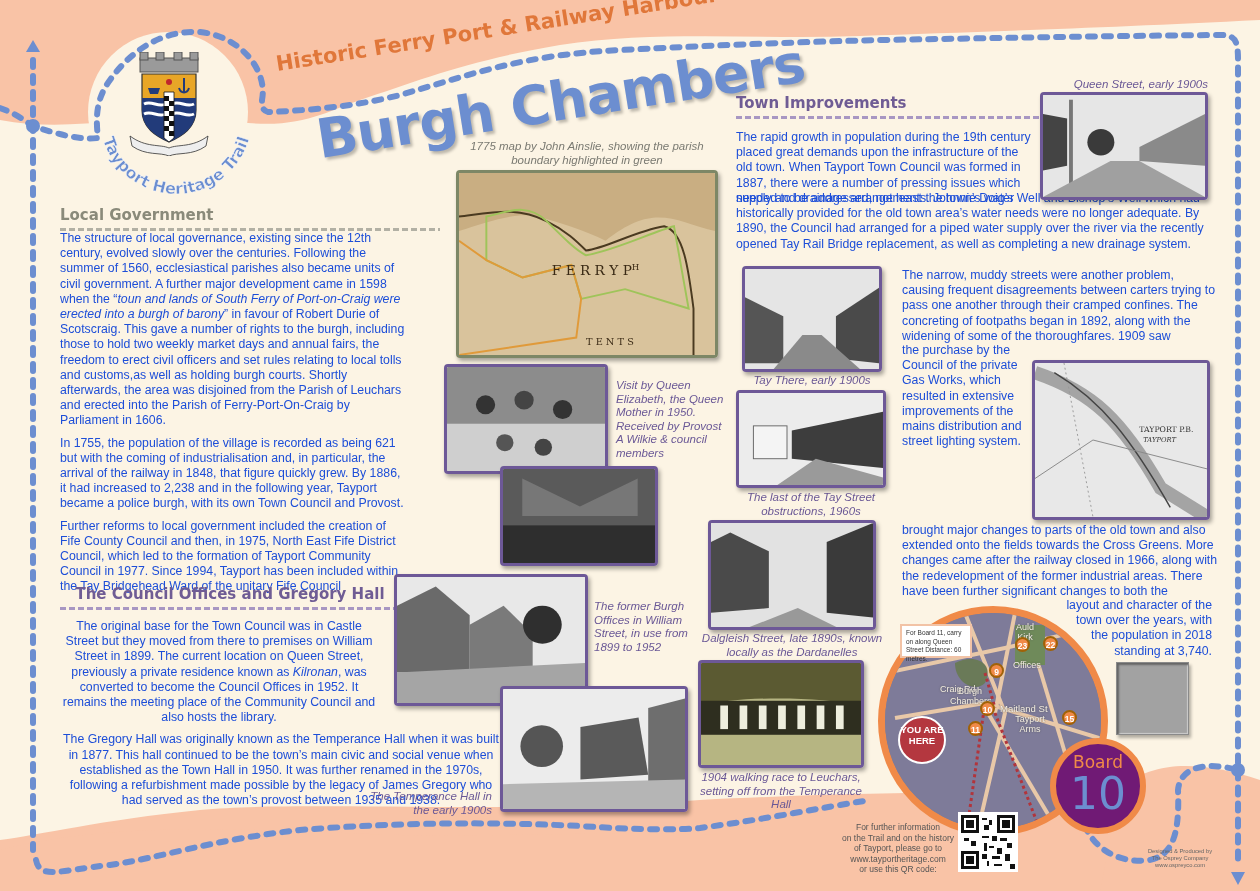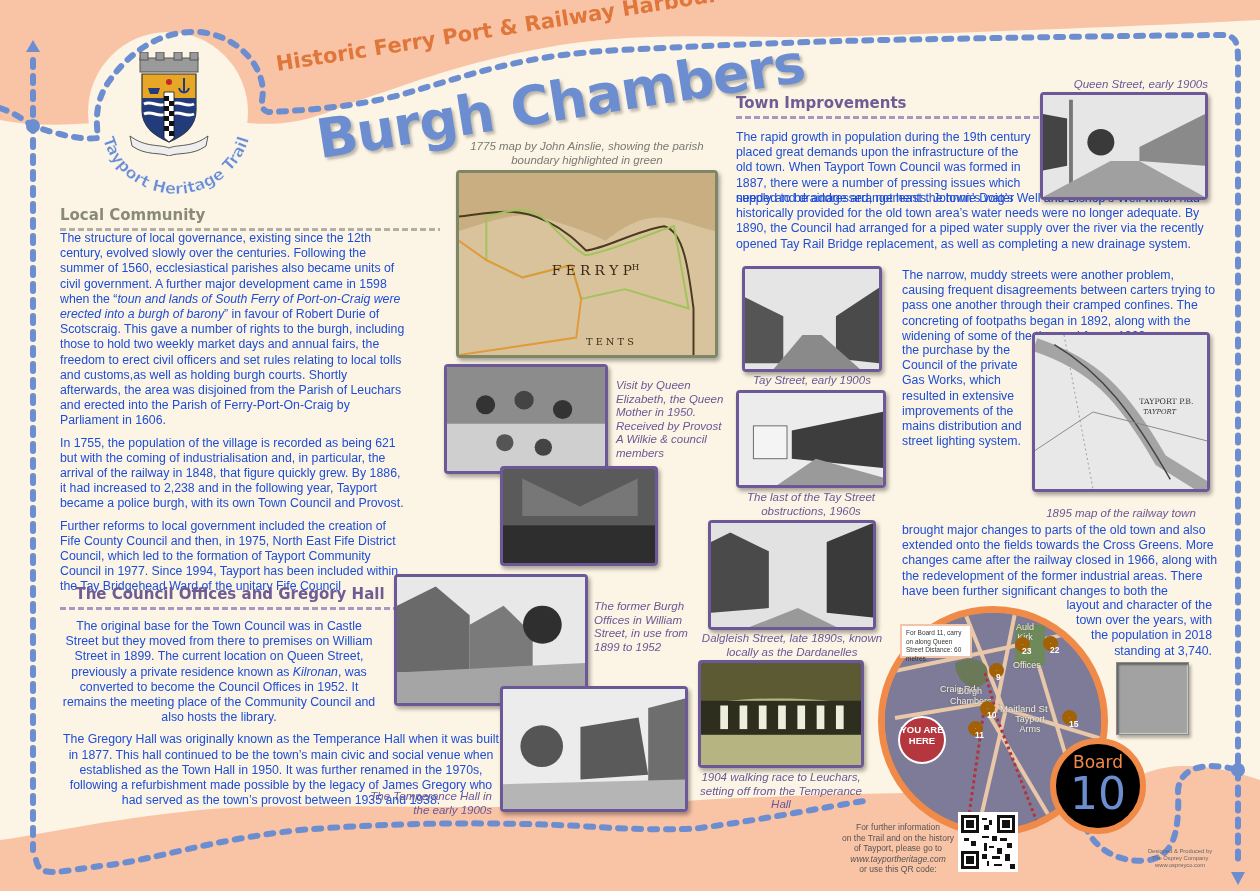--- a/index.html
+++ b/index.html
@@ -17,26 +17,26 @@
   .dash-rule { height: 3px; margin-top: 4px; background-image: repeating-linear-gradient(90deg, #b2b0a4 0 6px, transparent 6px 9px); }
   .dash-rule.purple { background-image: repeating-linear-gradient(90deg, #a897c2 0 6px, transparent 6px 9px); }
   .caption { color: #6a5896; font-style: italic; font-size: 11.5px; line-height: 13.5px; }
   .caption.grey { color: #7a7a72; }
   .photo { position: absolute; z-index: 3; border: 3px solid #6d5897; border-radius: 4px; box-shadow: 2px 3px 4px rgba(0,0,0,0.35); overflow: hidden; }
   .photo.green { border-color: #7d8766; }
   .photo .ph { width: 100%; height: 100%; }
   .title-main { font-family: "DejaVu Sans", sans-serif; font-weight: bold; color: #6c8ed0; font-size: 54px; text-shadow: 2px 3px 3px rgba(0,0,0,0.25); transform: rotate(-9deg); transform-origin: left bottom; white-space: nowrap; letter-spacing: -1px; }
   .title-sub { font-family: "DejaVu Sans", sans-serif; font-weight: bold; color: #e0773a; font-size: 21px; transform: rotate(-9deg); transform-origin: left bottom; white-space: nowrap; }
   .map-circle { position: absolute; z-index: 4; left: 878px; top: 606px; width: 230px; height: 230px; border-radius: 50%; border: 7px solid #f08a48; overflow: hidden; background: #7d7b96; }
-  .board-badge { position: absolute; z-index: 5; left: 1050px; top: 738px; width: 96px; height: 96px; border-radius: 50%; background: #000000; border: 6px solid #f08a48; text-align: center; }
+  .board-badge { position: absolute; z-index: 5; left: 1050px; top: 738px; width: 96px; height: 96px; border-radius: 50%; background: #701a75; border: 6px solid #f08a48; text-align: center; }
   .board-badge .lbl { color: #f08a48; font-family: "DejaVu Sans", sans-serif; font-size: 17px; margin-top: 8px; }
   .board-badge .num { color: #6c8ed0; font-family: "DejaVu Sans", sans-serif; font-size: 44px; line-height: 44px; }
   .you-here { position: absolute; z-index: 6; left: 898px; top: 716px; width: 48px; height: 48px; border-radius: 50%; background: #b4373f; border: 2px solid #fff; color: #fff; font-size: 9.5px; font-weight: bold; text-align: center; line-height: 11px; padding-top: 6px; }
   .direction-box { position: absolute; z-index: 6; left: 900px; top: 624px; width: 72px; height: 34px; background: #fff; border: 2px solid #f2c3a6; font-size: 6.5px; line-height: 8.5px; color: #333; padding: 3px 4px; }
-  .map-num { position: absolute; z-index: 6; width: 15px; height: 15px; border-radius: 50%; background: #f08a48; color: #fff; font-size: 8.5px; font-weight: bold; text-align: center; line-height: 15px; border: 7px solid #a16207; }
+  .map-num { position: absolute; z-index: 6; width: 15px; height: 15px; border-radius: 50%; background: #f08a48; color: #fff; font-size: 8.5px; font-weight: bold; text-align: center; line-height: 15px; border: 2px solid #a16207; }
   .map-label { position: absolute; z-index: 6; color: #f3ede2; font-size: 9px; text-shadow: 0 0 2px #555; line-height: 10px; text-align: center; }
   .grey-block { position: absolute; z-index: 3; left: 1116px; top: 662px; width: 73px; height: 73px; background: #a2a2a2; border: 1px solid #8a8a8a; box-shadow: 2px 2px 2px #666 inset, -1px -1px 1px #ccc inset, 2px 3px 3px rgba(0,0,0,0.3); }
   .info-text { color: #555; font-size: 8.5px; line-height: 10.5px; text-align: center; }
   .qr { position: absolute; z-index: 5; left: 958px; top: 812px; width: 60px; height: 60px; background: #fff; padding: 3px; }
   .credits { color: #666; font-size: 5.8px; line-height: 7px; text-align: center; }
   .crest { position: absolute; z-index: 3; left: 126px; top: 52px; width: 86px; height: 104px; }
 </style>
 </head>
 <body>
 
@@ -90,21 +90,21 @@
       </defs>
     <text font-family="DejaVu Sans, sans-serif" font-weight="bold" font-size="16" fill="#6c8ed0" stroke="#fff" stroke-width="0.4">
       <textPath href="#trailArc" startOffset="50%" text-anchor="middle" id="trailText">Tayport Heritage Trail</textPath>
     </text>
   </svg>
 
   <div class="abs title-sub" style="left:278px;top:52px;">Historic Ferry Port &amp; Railway Harbour</div>
   <div class="abs title-main" style="left:322px;top:108px;">Burgh Chambers</div>
 
   <div class="abs" style="left:60px;top:206px;width:342px;">
-    <div class="section-title grey">Local Community</div>
+    <div class="section-title grey">Local Government</div>
     <div class="dash-rule" style="width:380px;"></div>
     <div class="body-text" style="width:345px;">
       <p><span>The structure of local governance, existing since the 12th century, evolved slowly over the centuries. Following the summer of 1560, ecclesiastical parishes also became units of civil government. A further major development came in 1598 when the “</span><em>toun and lands of South Ferry of Port-on-Craig were erected into a burgh of barony</em><span>” in favour of Robert Durie of Scotscraig. This gave a number of rights to the burgh, including those to hold two weekly market days and annual fairs, the freedom to erect civil officers and set rules relating to local tolls and customs,as well as holding burgh courts. Shortly afterwards, the area was disjoined from the Parish of Leuchars and erected into the Parish of Ferry-Port-On-Craig by Parliament in 1606.</span></p>
       <p>In 1755, the population of the village is recorded as being 621 but with the coming of industrialisation and, in particular, the arrival of the railway in 1848, that figure quickly grew. By 1886, it had increased to 2,238 and in the following year, Tayport became a police burgh, with its own Town Council and Provost.</p>
       <p>Further reforms to local government included the creation of Fife County Council and then, in 1975, North East Fife District Council, which led to the formation of Tayport Community Council in 1977. Since 1994, Tayport has been included within the Tay Bridgehead Ward of the unitary Fife Council</p>
     </div>
   </div>
 
   <div class="abs" style="left:60px;top:585px;width:340px;text-align:center;">
     <div class="section-title purple">The Council Offices and Gregory Hall</div>
@@ -163,21 +163,21 @@
   </div>
 
   <div class="photo" style="left:742px;top:266px;width:140px;height:106px;">
     <svg class="ph" viewBox="0 0 140 106" preserveAspectRatio="none">
         <rect width="140" height="106" fill="#e5e5e5"></rect>
         <path d="M0,30 L40,50 L40,100 L0,100 Z" fill="#555"></path>
         <path d="M140,20 L95,50 L95,95 L140,100 Z" fill="#4a4a4a"></path>
         <path d="M30,106 L60,70 L80,70 L120,106 Z" fill="#8a8a8a"></path>
       </svg>
   </div>
-  <div class="abs caption" style="left:742px;top:374px;width:140px;text-align:center;">Tay Street, early 1900s</div>
+  <div class="abs caption" style="left:742px;top:374px;width:140px;text-align:center;">Tay There, early 1900s</div>
 
   <div class="photo" style="left:736px;top:390px;width:150px;height:98px;">
     <svg class="ph" viewBox="0 0 150 98" preserveAspectRatio="none">
         <rect width="150" height="98" fill="#ececec"></rect>
         <rect x="15" y="35" width="35" height="35" fill="#f4f4f4" stroke="#666"></rect>
         <path d="M55,40 L150,20 L150,80 L55,70 Z" fill="#3d3d3d"></path>
         <path d="M40,98 L80,70 L150,90 L150,98 Z" fill="#9a9a9a"></path>
       </svg>
   </div>
   <div class="abs caption" style="left:736px;top:491px;width:150px;text-align:center;">The last of the Tay Street obstructions, 1960s</div>
@@ -237,21 +237,21 @@
     <svg class="ph" viewBox="0 0 168 108" preserveAspectRatio="none">
         <rect width="168" height="108" fill="#e6e6e6"></rect>
         <path d="M0,20 L25,25 L25,75 L0,80 Z" fill="#444"></path>
         <rect x="27" y="5" width="4" height="90" fill="#777"></rect>
         <path d="M168,20 L100,55 L100,70 L168,75 Z" fill="#8a8a8a"></path>
         <circle cx="60" cy="50" r="14" fill="#3a3a3a"></circle>
         <path d="M0,108 L70,70 L100,70 L168,108 Z" fill="#a0a0a0"></path>
       </svg>
   </div>
 
-  <div class="photo" style="left:1032px;top:332px;width:178px;height:160px;">
+  <div class="photo" style="left:1032px;top:360px;width:178px;height:160px;">
     <svg class="ph" viewBox="0 0 178 160" preserveAspectRatio="none">
         <rect width="178" height="160" fill="#e8e8e8"></rect>
         <path d="M0,10 C60,30 90,60 130,130 L178,160" stroke="#777" stroke-width="14" fill="none" opacity="0.6"></path>
         <path d="M20,10 C70,40 100,80 140,150" stroke="#444" stroke-width="1.5" fill="none"></path>
         <path d="M0,120 L60,80 L178,110" stroke="#888" fill="none"></path>
         <path d="M30,0 L60,160" stroke="#999" stroke-dasharray="2 3" fill="none"></path>
         <text x="108" y="72" font-family="DejaVu Serif, serif" font-size="8" fill="#333">TAYPORT P.B.</text>
         <text x="112" y="82" font-family="DejaVu Serif, serif" font-size="7" font-style="italic" fill="#333">TAYPORT</text>
       </svg>
   </div>
@@ -294,21 +294,21 @@
     <div class="lbl">Board</div>
     <div class="num">10</div>
   </div>
 
   <div class="grey-block"></div>
 
   <div class="abs info-text" style="left:842px;top:822px;width:112px;">
     <div>For further information</div>
     <div>on the Trail and on the history</div>
     <div>of Tayport, please go to</div>
-    <div style="font-style:italic;">www.tayportheritage.com</div>
+    <div style="">www.tayportheritage.com</div>
     <div>or use this QR code:</div>
   </div>
   <div class="qr">
     <svg width="54" height="54" viewBox="0 0 21 21" shape-rendering="crispEdges">
       <rect width="21" height="21" fill="#fff"></rect>
       <g fill="#111">
         <rect x="0" y="0" width="7" height="7"></rect>
           <rect x="1" y="1" width="5" height="5" fill="#fff"></rect>
           <rect x="2" y="2" width="3" height="3"></rect>
         <rect x="14" y="0" width="7" height="7"></rect>

